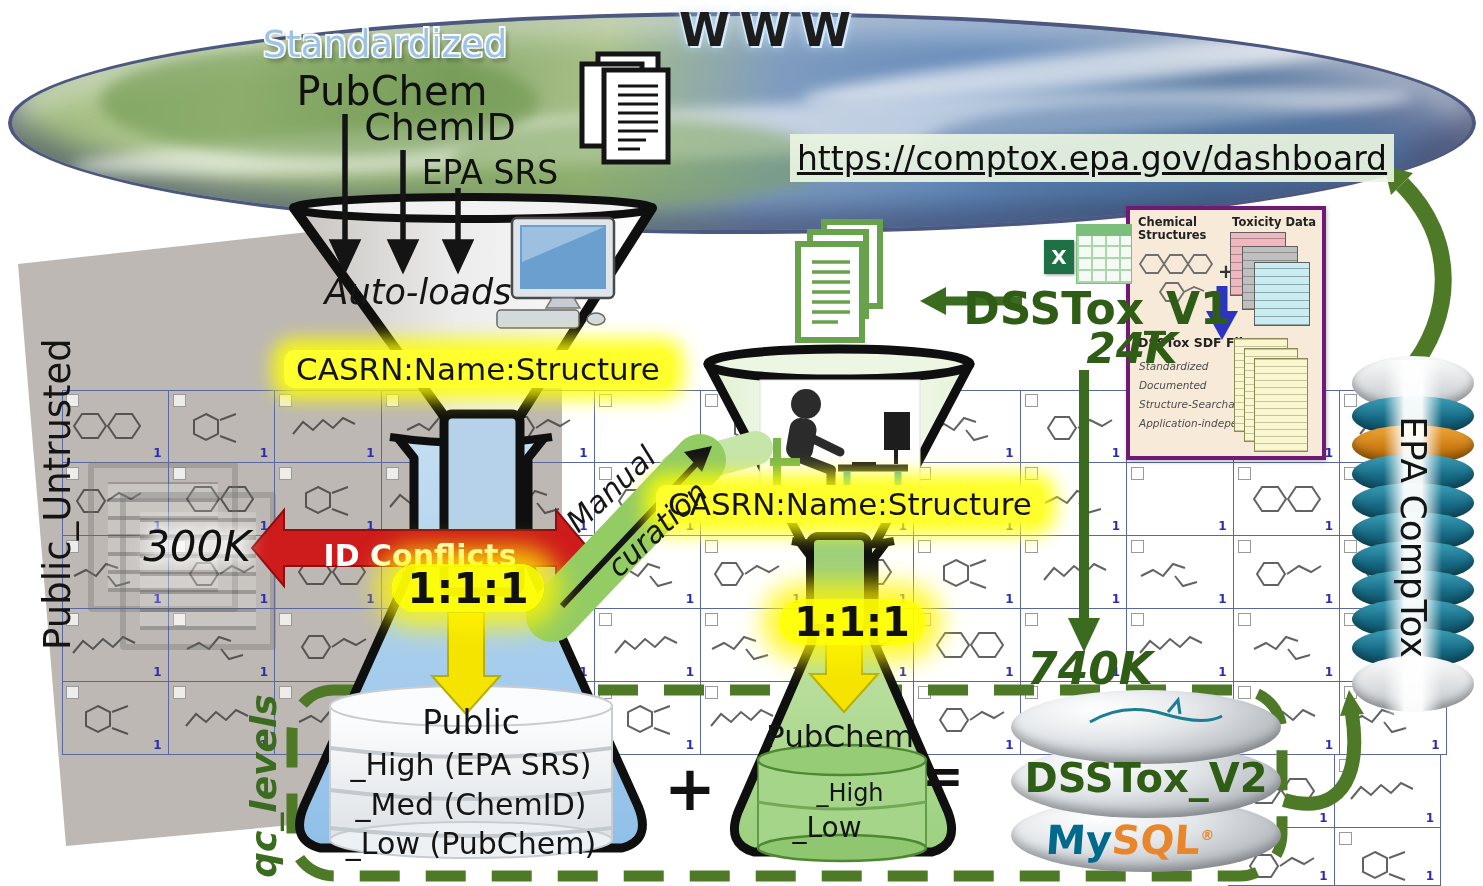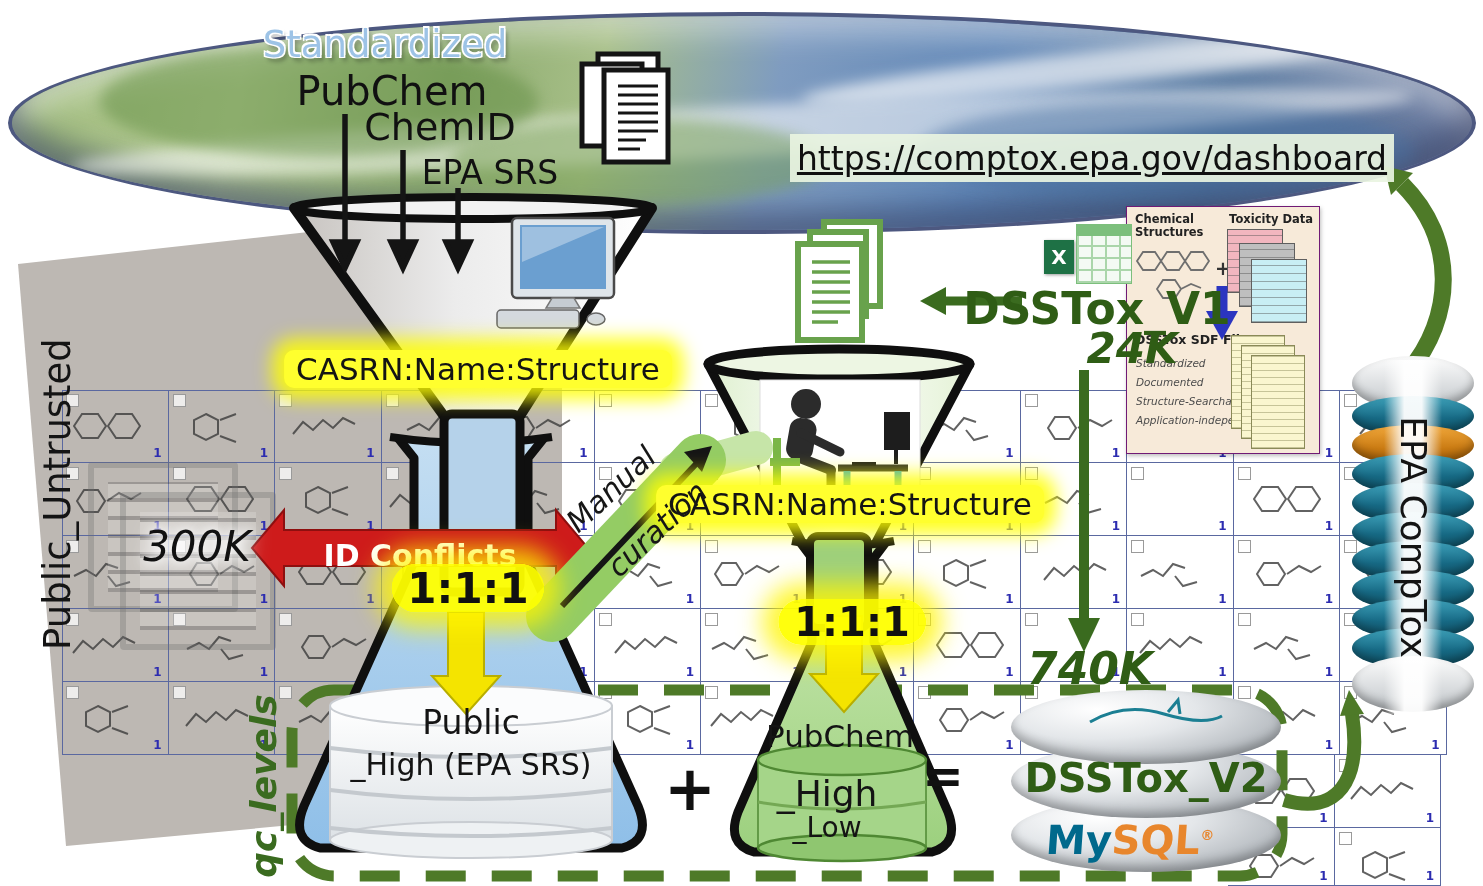--- a/index.html
+++ b/index.html
@@ -34,21 +34,21 @@
     box-shadow:inset 0 -18px 30px rgba(30,40,80,.55), inset 0 12px 34px rgba(255,255,255,.55);}
   .streak{position:absolute;border-radius:50%;filter:blur(7px);background:rgba(255,255,255,.55);}
 
   
   .ylabel{background:#ffff2e;border-radius:10px;padding:1px 12px;color:#141414;
     box-shadow:0 0 18px 12px rgba(255,255,0,.85);font-size:31px;font-weight:500;}
   .ratio{background:rgba(255,255,0,.95);border-radius:34px;padding:0 16px;color:#111;
     box-shadow:0 0 24px 16px rgba(255,245,0,.8);font-size:42px;font-weight:bold;}
 
   
-  #panel{left:1126px;top:206px;width:192px;height:246px;background:#f7ead9;border:1px solid #701a75;box-shadow:1px 2px 4px rgba(0,0,0,.25);}
+  #panel{left:1126px;top:206px;width:192px;height:246px;background:#f7ead9;border:4px solid #701a75;box-shadow:1px 2px 4px rgba(0,0,0,.25);}
   #panel .h{position:absolute;font-size:11.5px;font-weight:bold;color:#222;line-height:1.15;}
   #panel .prop{position:absolute;left:9px;font-size:10.5px;font-style:italic;color:#4c4c4c;}
   .sheet{position:absolute;width:54px;height:62px;border:1.5px solid #5f5f5f;
     background-image:repeating-linear-gradient(0deg,rgba(80,80,80,.45) 0 1.5px,transparent 1.5px 8px);}
   .ysheet{position:absolute;width:52px;height:92px;border:1.5px solid #8a8a58;background:#faf6cf;
     background-image:repeating-linear-gradient(0deg,rgba(120,120,70,.4) 0 1px,transparent 1px 7px);}
 
   
   #excel{left:1044px;top:240px;width:30px;height:34px;background:#1e7145;color:#fff;font-weight:bold;
     font-size:20px;display:flex;align-items:center;justify-content:center;box-shadow:1px 1px 3px rgba(0,0,0,.4);}
@@ -804,43 +804,47 @@
     <g>
       <line x1="1222" y1="286" x2="1222" y2="314" stroke="#2b35c0" stroke-width="11"></line>
       <polygon points="1222,340 1206,311 1238,311" fill="#2b35c0"></polygon>
     </g>
     <g>
       <line x1="1084" y1="370" x2="1084" y2="622" stroke="#3a6b1f" stroke-width="10"></line>
       <polygon points="1084,652 1068,618 1100,618" fill="#3a6b1f"></polygon>
     </g>
   </svg>
 
+  <div class="ctr" id="www" style="left:770px;top:30px;">WWW</div>
   <div class="ctr" id="envlabel" style="left:385px;top:44px;">Standardized</div>
   <div class="ctr srclabel" style="left:392px;top:91px;font-size:40px;">PubChem</div>
   <div class="ctr srclabel" style="left:490px;top:172px;font-size:33px;">EPA SRS</div>
   <div class="ctr srclabel" style="left:440px;top:127px;font-size:38px;">ChemID</div>
 
   <div id="urlstrip" class="abs">
     <span>https://comptox.epa.gov/dashboard</span>
   </div>
 
+  <div class="ctr" id="autoloads" style="left:418px;top:292px;">Auto-loads</div>
   <div class="ctr ylabel" style="left:478px;top:369px;">CASRN:Name:Structure</div>
   <div class="ctr ylabel" style="left:850px;top:504px;">CASRN:Name:Structure</div>
 
   <div class="ctr" id="idconf" style="left:420px;top:555px;">ID Conflicts</div>
   <div class="ctr" id="c300k" style="left:197px;top:546px;">300K</div>
 
   <div class="ctr ratio" style="left:468px;top:588px;">1:1:1</div>
   <div class="ctr ratio" style="left:852px;top:622px;font-size:40px;">1:1:1</div>
 
   <div class="ctr flasktxt" style="left:471px;top:722px;font-size:33px;">Public</div>
   <div class="ctr flasktxt" style="left:471px;top:764px;font-size:30px;">_High (EPA SRS)</div>
+  <div class="ctr flasktxt" style="left:471px;top:804px;font-size:30px;">_Med (ChemID)</div>
+  <div class="ctr flasktxt" style="left:471px;top:843px;font-size:30px;">_Low (PubChem)</div>
 
   <div class="ctr flasktxt" style="left:840px;top:736px;font-size:31px;">PubChem</div>
-  <div class="ctr flasktxt" style="left:827px;top:793px;font-size:36px;">_High</div>
+  <div class="ctr flasktxt" style="left:850px;top:793px;font-size:24px;">_High</div>
   <div class="ctr flasktxt" style="left:827px;top:827px;font-size:28px;">_Low</div>
 
   <div class="ctr" style="left:690px;top:788px;font-size:62px;font-weight:bold;color:#111;">+</div>
   <div class="ctr" style="left:943px;top:776px;font-size:50px;font-weight:bold;color:#111;">=</div>
 
   <div class="ctr dkgreen" id="dv1" style="left:1097px;top:308px;">DSSTox_V1</div>
   <div class="ctr dkgreen" id="c24k" style="left:1132px;top:348px;">24K</div>
   <div class="ctr dkgreen" id="c740k" style="left:1090px;top:668px;font-size:44px;">740K</div>
 
   <div class="ctr rotdiag diagtxt" style="left:611px;top:489px;">Manual</div>

